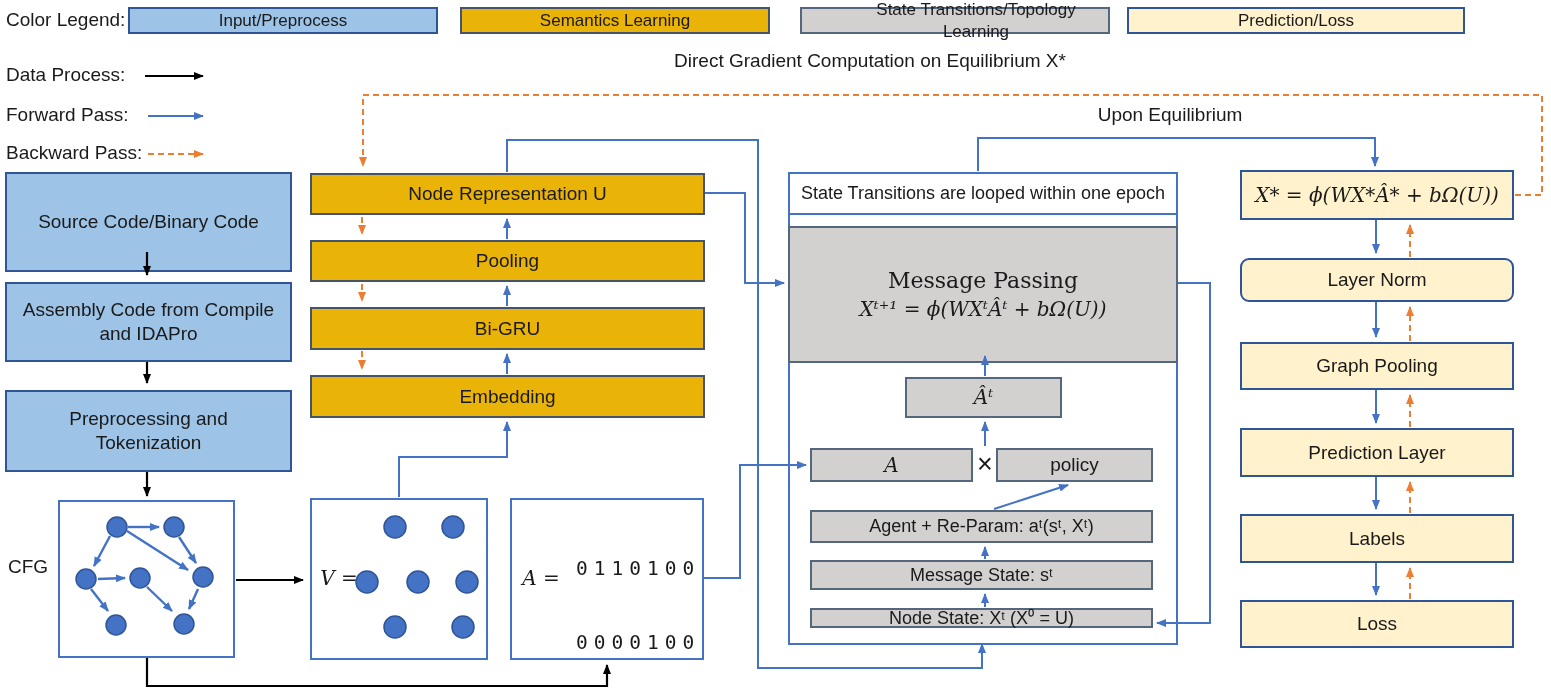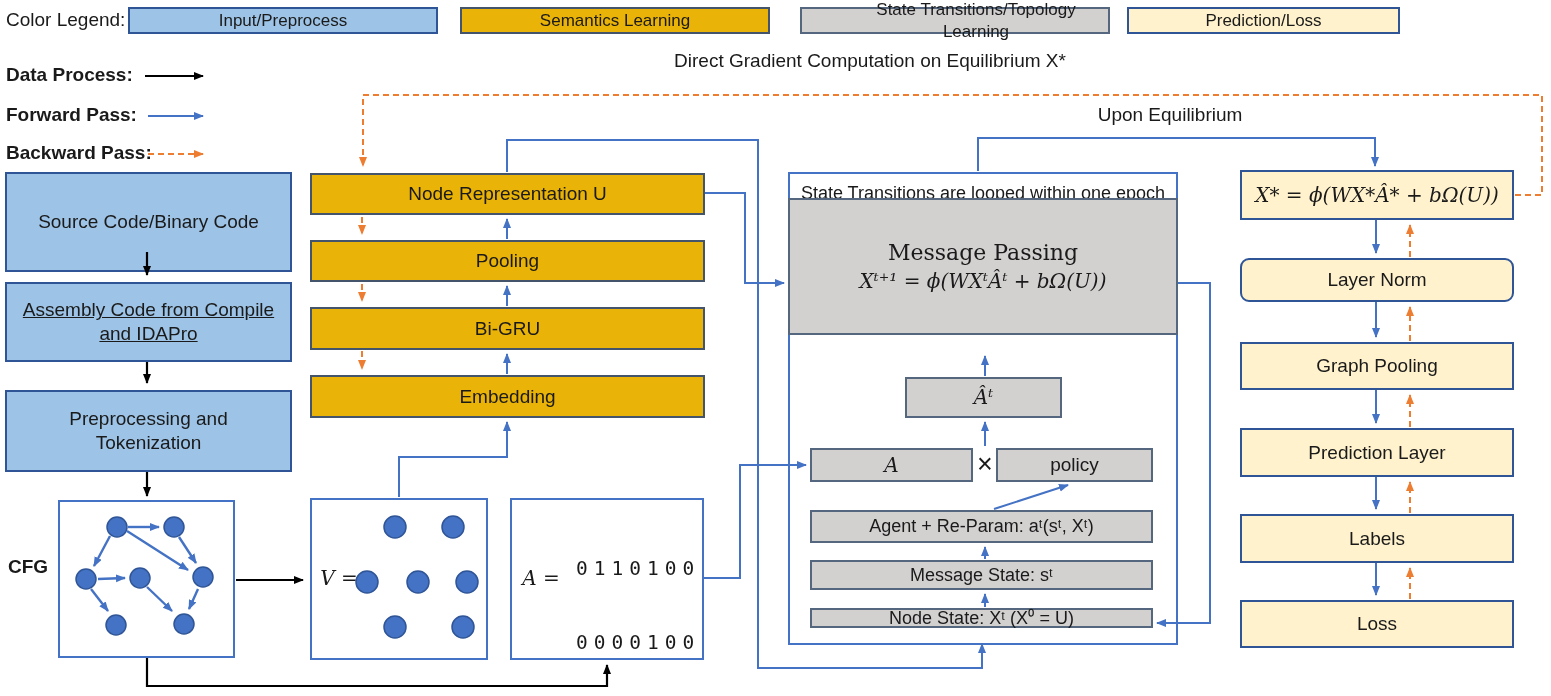--- a/index.html
+++ b/index.html
@@ -12,21 +12,21 @@
     align-items:center;justify-content:center;text-align:center;
     font-size:19px;line-height:1.25;
   }
   .b-blue{background:#9DC3E6;border:2px solid #2F5597;}
   .b-green{background:#eab308;border:2px solid #44546A;}
   .b-gray{background:#D3D0D0;border:2px solid #54677F;}
   .b-yellow{background:#FFF2CC;border:2px solid #2F5597;}
   .b-white{background:#ffffff;border:2px solid #4472C4;}
   .lgd-box{font-size:17px;text-align:center;}
   .lgd-title{position:absolute;font-size:19px;}
-  .lgd-arrow-label{position:absolute;font-size:19px;font-weight:bold;}
+  .lgd-arrow-label{position:absolute;font-size:19px;}
   .floating-label{position:absolute;font-size:19px;text-align:center;}
   .math{font-family:"DejaVu Serif",serif;font-style:italic;}
   .matrix{
     position:absolute;font-family:"DejaVu Sans Mono",monospace;
     font-size:19.5px;line-height:24.6px;letter-spacing:6px;white-space:pre;
   }
   .mp-title{font-family:"DejaVu Serif",serif;font-size:22px;}
   .mp-formula{font-family:"DejaVu Serif",serif;font-style:italic;font-size:20px;margin-top:2px;}
   svg.overlay{position:absolute;left:0;top:0;z-index:5;pointer-events:none;}
   .boxlayer{position:absolute;left:0;top:0;z-index:2;width:100%;height:100%;}
@@ -35,31 +35,31 @@
 <body>
 
 <div id="canvas">
 
   <div class="boxlayer">
 
     <div class="lgd-title" style="left:6px;top:9px;">Color Legend:</div>
     <div class="box lgd-box b-blue" style="left:128px;top:7px;width:310px;height:27px;">Input/Preprocess</div>
     <div class="box lgd-box b-green" style="left:460px;top:7px;width:310px;height:27px;">Semantics Learning</div>
     <div class="box lgd-box b-gray" style="left:800px;top:7px;width:310px;height:27px;padding-left:42px;">State Transitions/Topology Learning</div>
-    <div class="box lgd-box b-yellow" style="left:1127px;top:7px;width:273px;height:27px;">Prediction/Loss</div>
+    <div class="box lgd-box b-yellow" style="left:1127px;top:7px;width:338px;height:27px;">Prediction/Loss</div>
 
     <div class="lgd-arrow-label" style="left:6px;top:64px;">Data Process:</div>
     <div class="lgd-arrow-label" style="left:6px;top:104px;">Forward Pass:</div>
     <div class="lgd-arrow-label" style="left:6px;top:142px;">Backward Pass:</div>
 
     <div class="floating-label" style="left:590px;top:50px;width:560px;">Direct Gradient Computation on Equilibrium X*</div>
     <div class="floating-label" style="left:1030px;top:104px;width:280px;">Upon Equilibrium</div>
 
     <div class="box b-blue" style="left:5px;top:172px;width:287px;height:100px;">Source Code/Binary Code</div>
-    <div class="box b-blue" style="left:5px;top:282px;width:287px;height:80px;padding:0 10px;text-decoration:underline;">Assembly Code from Compile and IDAPro</div>
+    <div class="box b-blue" style="left:5px;top:282px;width:287px;height:80px;padding:0 10px;">Assembly Code from Compile and IDAPro</div>
     <div class="box b-blue" style="left:5px;top:390px;width:287px;height:82px;padding:0 50px;">Preprocessing and Tokenization</div>
 
     <div class="lgd-arrow-label" style="left:8px;top:556px;">CFG</div>
     <div class="box b-white" style="left:58px;top:500px;width:177px;height:158px;"></div>
 
     <div class="box b-white" style="left:310px;top:498px;width:178px;height:162px;"></div>
     <div class="floating-label math" style="left:316px;top:566px;width:46px;font-size:20px;">V =</div>
 
     <div class="box b-white" style="left:510px;top:498px;width:194px;height:162px;"></div>
     <div class="floating-label math" style="left:516px;top:566px;width:50px;font-size:20px;">A =</div>
@@ -72,21 +72,21 @@
       
     </div>
 
     <div class="box b-green" style="left:310px;top:173px;width:395px;height:42px;">Node Representation U</div>
     <div class="box b-green" style="left:310px;top:240px;width:395px;height:42px;">Pooling</div>
     <div class="box b-green" style="left:310px;top:307px;width:395px;height:43px;">Bi-GRU</div>
     <div class="box b-green" style="left:310px;top:375px;width:395px;height:43px;">Embedding</div>
 
     <div class="box b-white" style="left:788px;top:172px;width:390px;height:473px;"></div>
     <div class="box b-white" style="left:788px;top:172px;width:390px;height:43px;font-size:18px;">State Transitions are looped within one epoch</div>
-    <div class="box b-gray" style="left:788px;top:198px;width:390px;height:137px;flex-direction:column;">
+    <div class="box b-gray" style="left:788px;top:226px;width:390px;height:137px;flex-direction:column;">
       <div class="mp-title">Message Passing</div>
       <div class="mp-formula">Xᵗ⁺¹ = ϕ(WXᵗÂᵗ + bΩ(U))</div>
     </div>
     <div class="box b-gray math" style="left:905px;top:377px;width:157px;height:41px;font-size:20px;">Âᵗ</div>
     <div class="box b-gray math" style="left:810px;top:448px;width:163px;height:34px;font-size:20px;">A</div>
     <div class="floating-label" style="left:970px;top:449px;width:30px;font-size:27px;">×</div>
     <div class="box b-gray" style="left:996px;top:448px;width:157px;height:34px;">policy</div>
     <div class="box b-gray" style="left:810px;top:510px;width:343px;height:33px;font-size:18px;">Agent + Re-Param: aᵗ(sᵗ, Xᵗ)</div>
     <div class="box b-gray" style="left:810px;top:560px;width:343px;height:30px;font-size:18px;">Message State: sᵗ</div>
     <div class="box b-gray" style="left:810px;top:608px;width:343px;height:20px;font-size:18px;">Node State: Xᵗ (X⁰ = U)</div>

